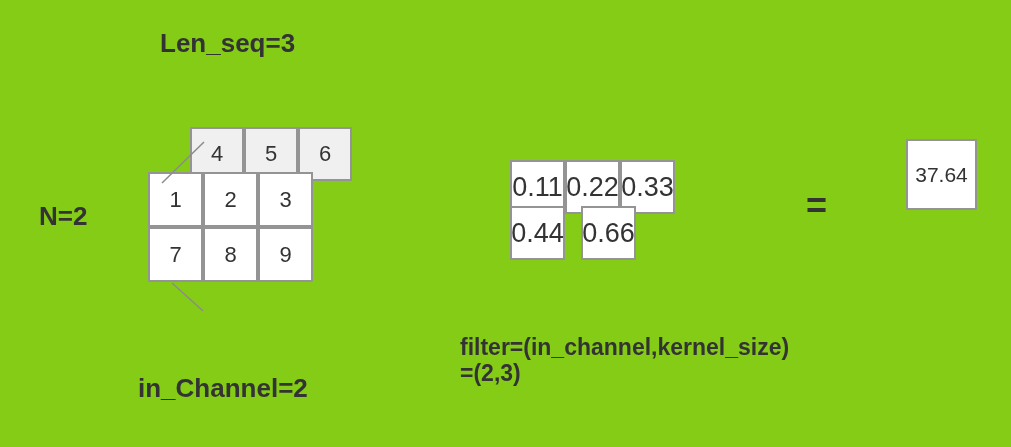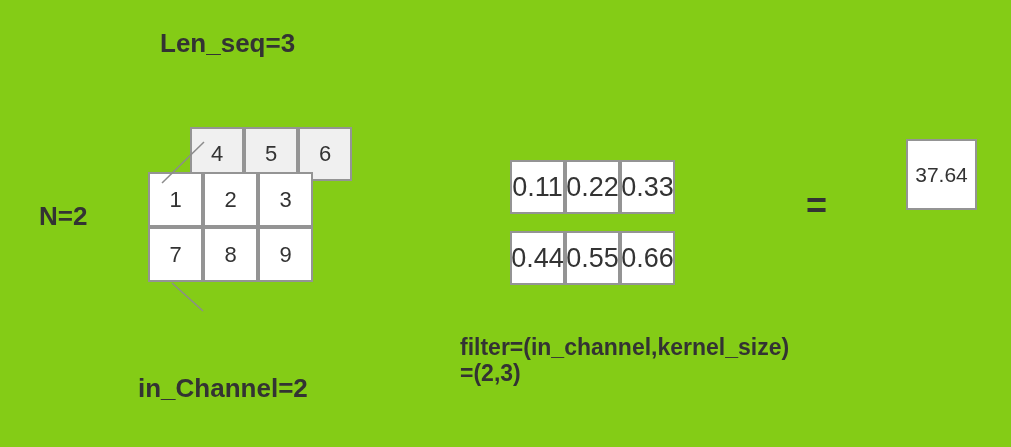--- a/index.html
+++ b/index.html
@@ -18,21 +18,21 @@
         font-size:22px;color:#333;background:#fff;}
   .back .cell{width:54px;height:54px;background:#f0f0f0;}
   .front .cell{width:55px;height:55px;background:#fff;}
 
   .row-back-top{left:190px;top:127px;z-index:1;}
   .row-back-bottom{left:190px;top:263px;z-index:1;}
   .row-front-1{left:148px;top:172px;z-index:2;}
   .row-front-2{left:148px;top:227px;z-index:2;}
 
   .row-filter-1{left:510px;top:160px;}
-  .row-filter-2{left:510px;top:231px;}
+  .row-filter-2{left:510px;top:206px;gap:16px;}
   .filter .cell{width:55px;height:54px;font-size:27px;}
 
   .col-output{position:absolute;left:906px;top:139px;display:flex;flex-direction:column;}
   .col-output .cell{width:71px;height:71px;font-size:21px;}
 
   .depth-lines{position:absolute;left:0;top:0;width:1011px;height:447px;z-index:3;pointer-events:none;}
 </style>
 </head>
 <body>
 
@@ -64,21 +64,20 @@
     <line x1="172" y1="283" x2="203" y2="311" stroke="#8c8c8c" stroke-width="1.5"></line>
   </svg>
 
   <div class="row filter row-filter-1">
     <div class="cell">0.11</div>
     <div class="cell">0.22</div>
     <div class="cell">0.33</div>
   </div>
   <div class="row filter row-filter-2">
     <div class="cell">0.44</div>
-    <div class="cell">0.55</div>
     <div class="cell">0.66</div>
   </div>
 
   <div class="label label-filter">
     <div>filter=(in_channel,kernel_size)</div>
     <div>=(2,3)</div>
   </div>
 
   <div class="label label-equals">=</div>
 

